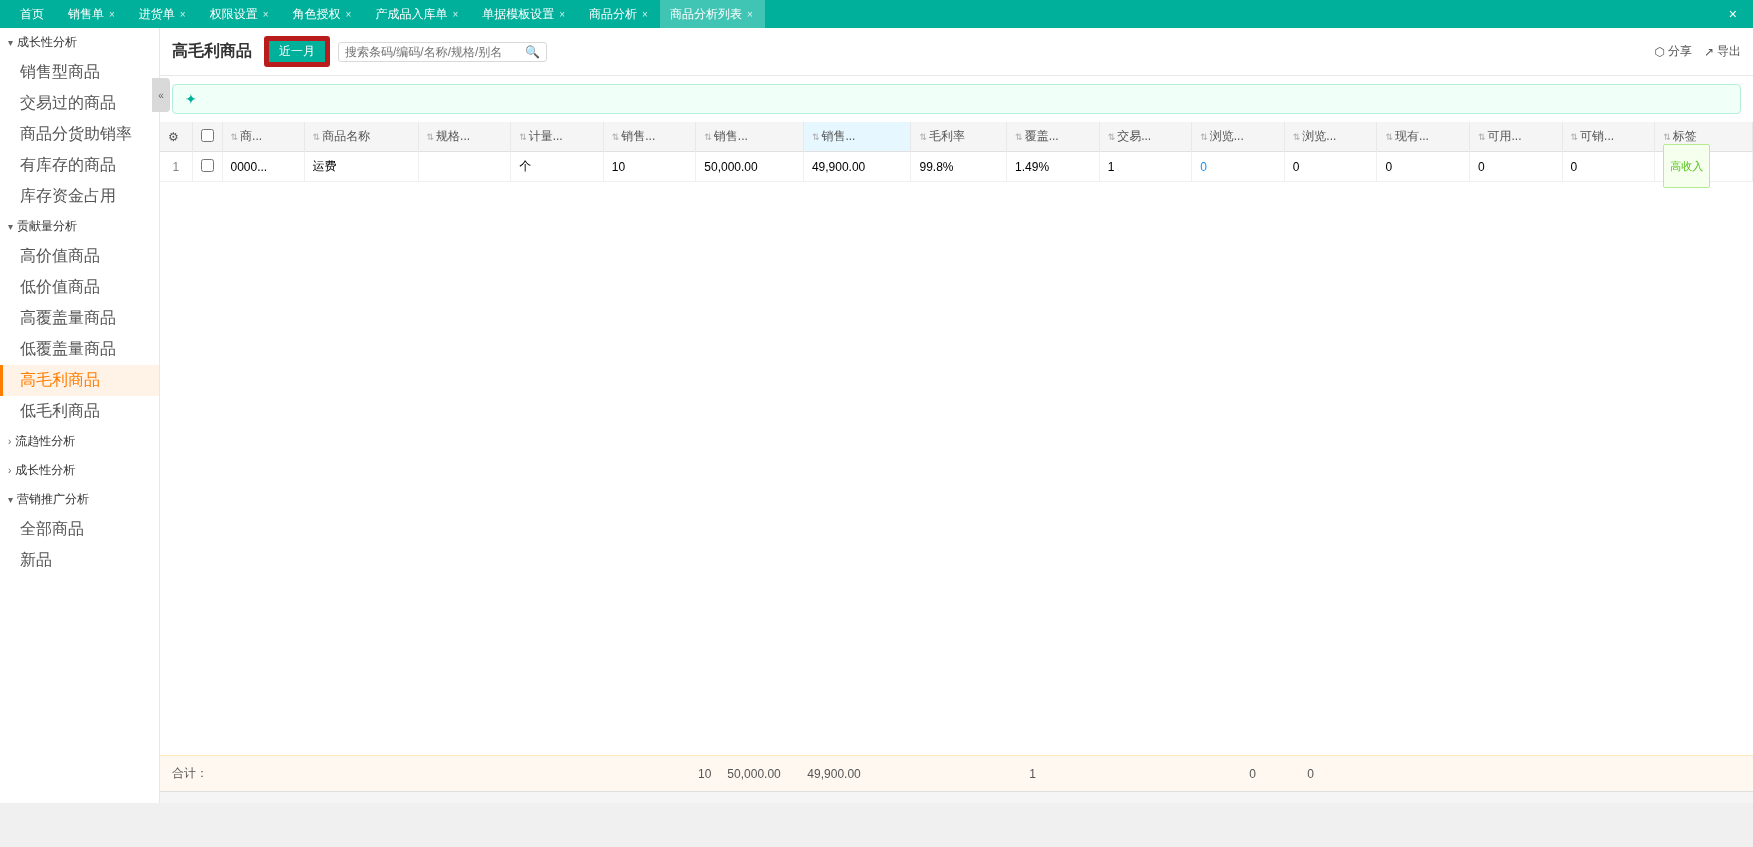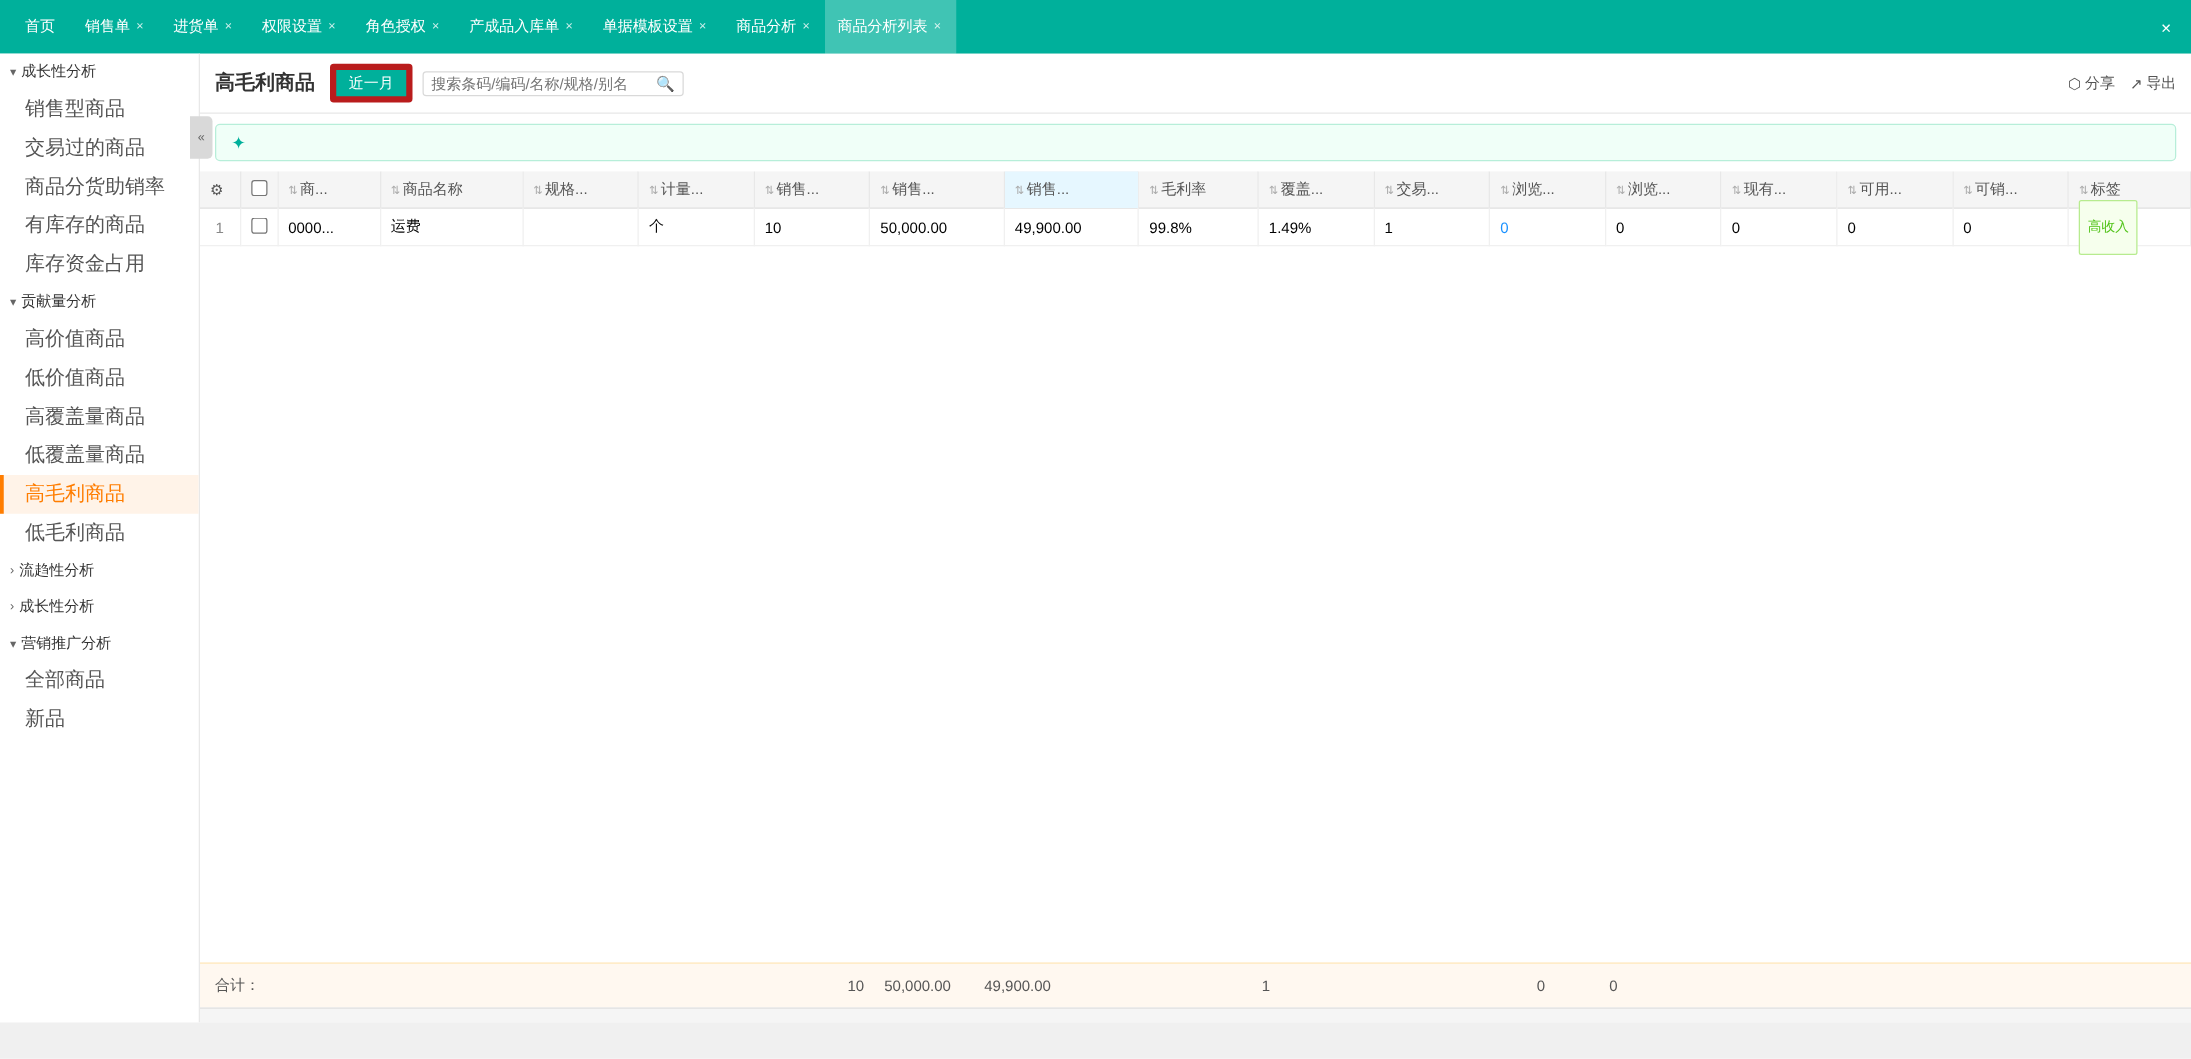--- a/index.html
+++ b/index.html
@@ -3,21 +3,21 @@
   <meta charset="utf-8">
   <style>
     * { box-sizing: border-box; margin: 0; padding: 0; }
     body { font-family: 'Microsoft YaHei', Arial, sans-serif; font-size: 12px; background: #f0f0f0; overflow: hidden; }
 
     
     .top-nav {
       display: flex;
       align-items: center;
       background: #00b09b;
-      height: 43px;
+      height: 28px;
       padding: 0 8px;
       gap: 0;
     }
     .top-nav .nav-item {
       display: flex;
       align-items: center;
       padding: 0 12px;
       height: 100%;
       color: #fff;
       cursor: pointer;
@@ -234,21 +234,21 @@
     .table-footer {
       display: flex;
       align-items: center;
       padding: 6px 12px;
       background: #fff8f0;
       border-top: 1px solid #ffe7ba;
       font-size: 12px;
       color: #555;
       min-height: 36px;
     }
-    .footer-label { margin-right: 60px; }
+    .footer-label { margin-right: 80px; }
     .footer-cells {
       display: flex;
       gap: 0;
     }
     .footer-cell {
       min-width: 80px;
       padding: 0 8px;
     }
 
     

